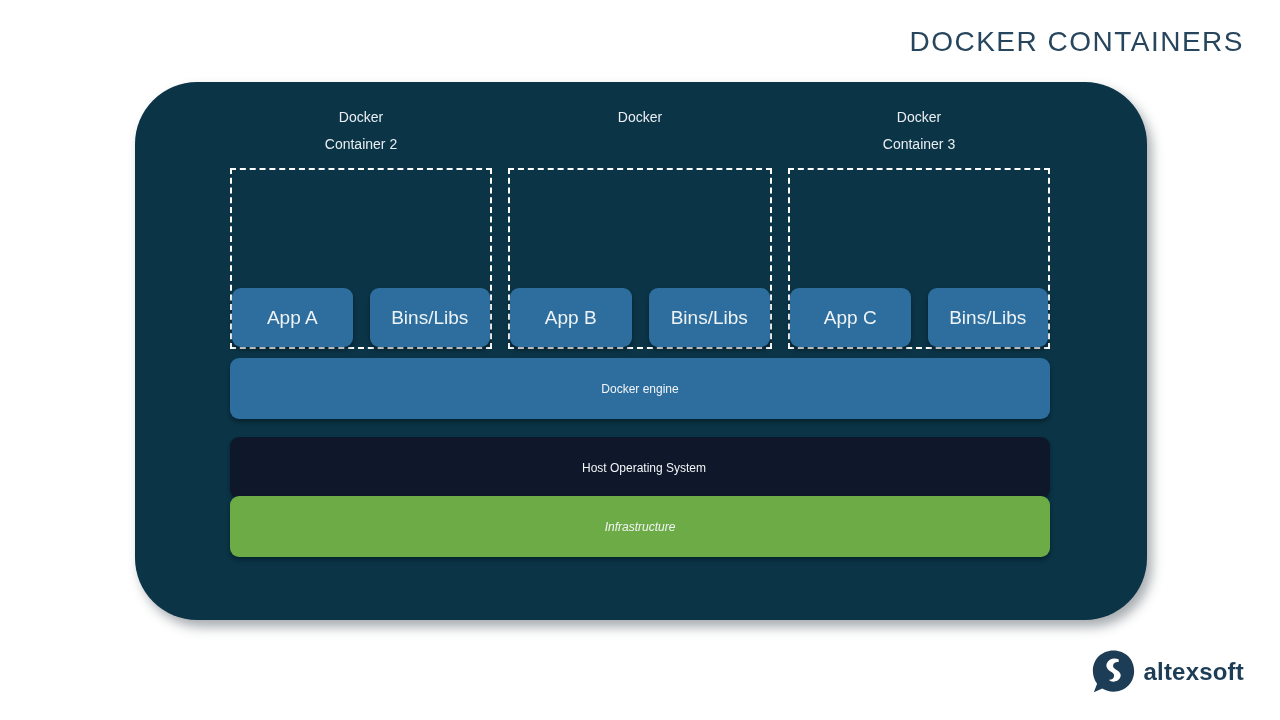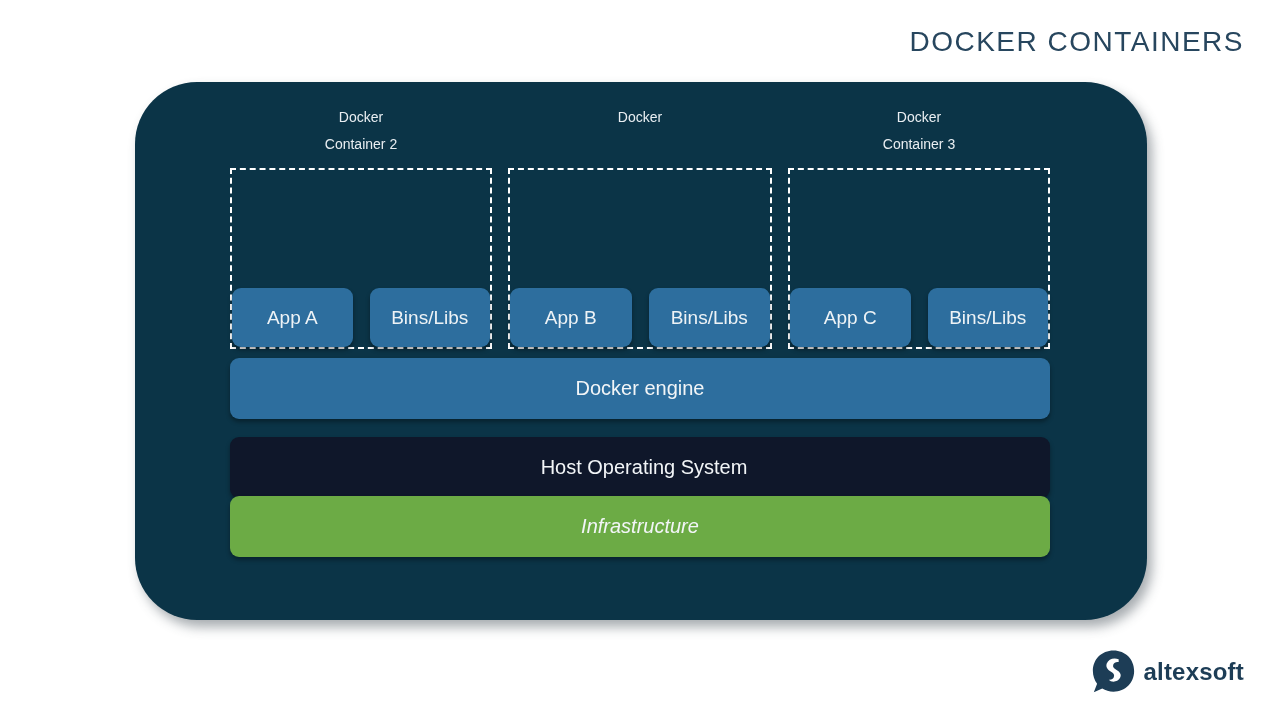--- a/index.html
+++ b/index.html
@@ -43,21 +43,21 @@
     box-shadow: 0 3px 4px rgba(0, 0, 0, 0.35);
     display: flex; align-items: center; justify-content: center;
     color: #eef3f6; font-size: 19px;
   }
 
   .layer {
     position: absolute; left: 95px; width: 820px; height: 61px;
     border-radius: 9px;
     box-shadow: 0 3px 4px rgba(0, 0, 0, 0.35);
     display: flex; align-items: center; justify-content: center;
-    color: #f2f5f7; font-size: 20px;
+    color: #f2f5f7; font-size: 12px;
   }
   .layer-engine { top: 276px; background: #2d6e9e; }
   .layer-hostos { top: 355px; background: #ee7d2e; }
   .layer-infra  { top: 414px; background: #6cab45; font-style: italic; }
 
   .logo {
     position: absolute; right: 36px; top: 648px; height: 48px;
     display: flex; align-items: center; gap: 8px;
   }
   .logo-icon { width: 45px; height: 46px; display: block; }

